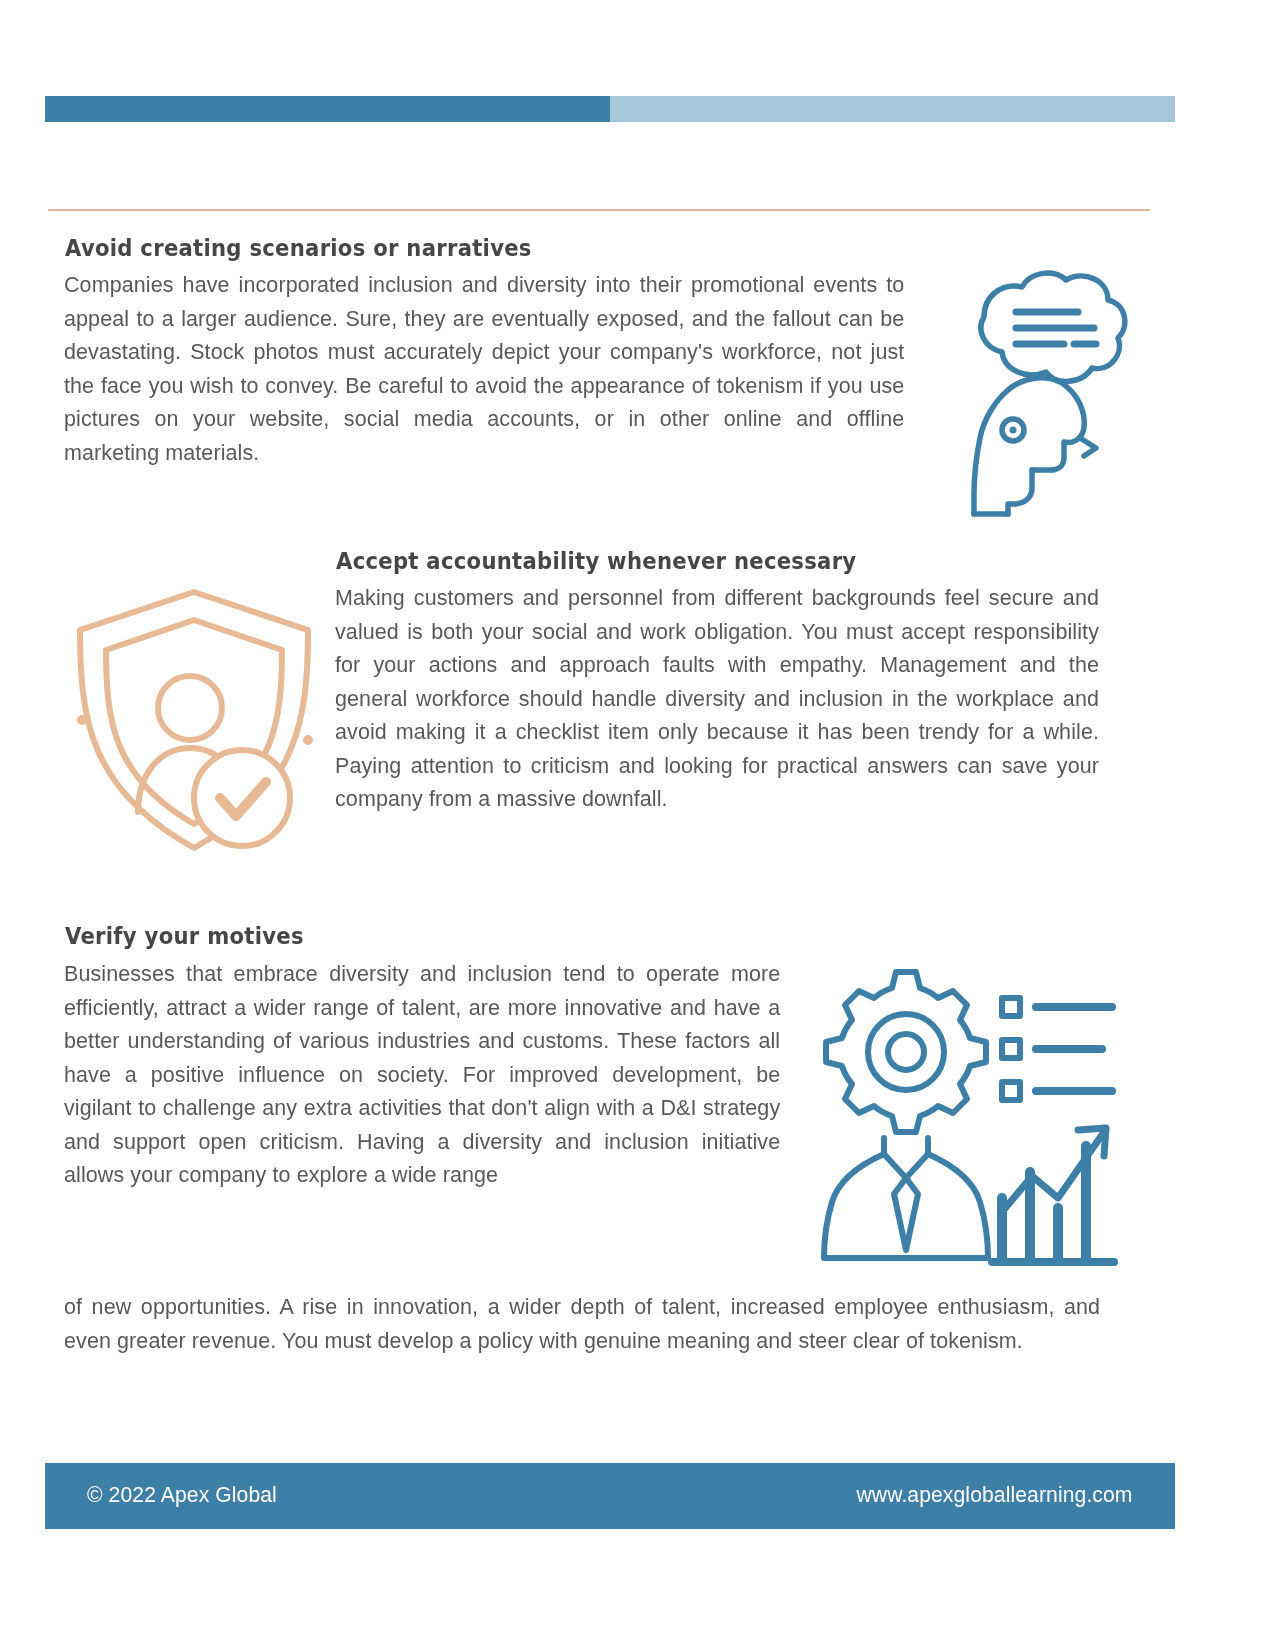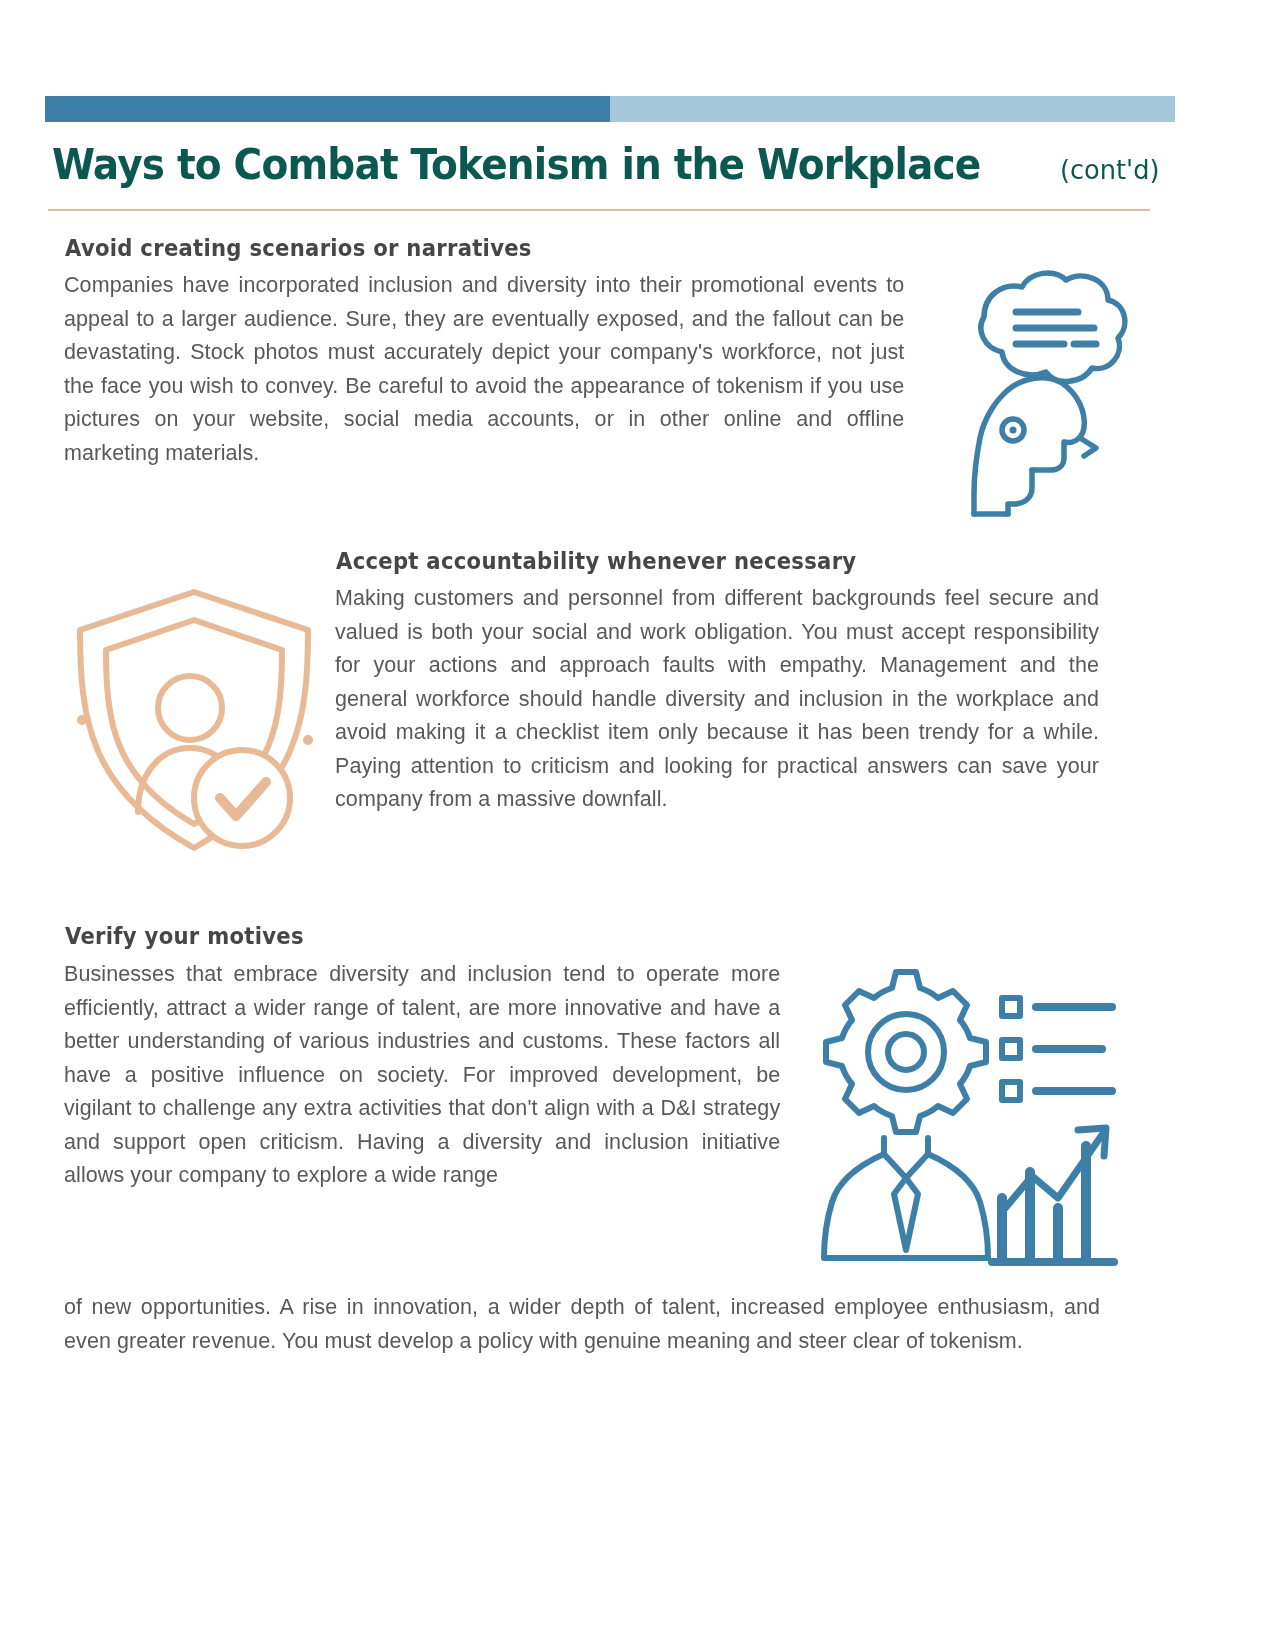--- a/index.html
+++ b/index.html
@@ -208,24 +208,20 @@
 </head>
 <body>
 
 <div class="page">
 
   <div class="topbars">
     <div class="topbar-dark"></div>
     <div class="topbar-light"></div>
   </div>
 
-  <div class="title-wrap">
-    <span class="title-main">Ways to Combat Tokenism in the Workplace</span>
-    <span class="title-cont">(cont'd)</span>
-  </div>
   <div class="title-rule"></div>
 
   <div class="sec-head sec1-head">Avoid creating scenarios or narratives</div>
   <div class="body-text sec1-body">Companies have incorporated inclusion and diversity into their promotional events to appeal to a larger audience. Sure, they are eventually exposed, and the fallout can be devastating. Stock photos must accurately depict your company's workforce, not just the face you wish to convey. Be careful to avoid the appearance of tokenism if you use pictures on your website, social media accounts, or in other online and offline marketing materials.</div>
 
   <div class="icon-head">
     <svg viewBox="0 0 220 265" width="220" height="265" fill="none" stroke="#3d7fa6" stroke-width="5.5" stroke-linecap="round" stroke-linejoin="round">
 
       <path d="M72 55 C72 34 90 20 110 25 C118 10 142 6 154 18 C172 8 196 18 196 38
                C214 42 218 64 206 76 C212 92 198 110 180 106
@@ -307,14 +303,18 @@
       <path d="M224 308 L224 222" stroke-width="10"></path>
       <path d="M252 308 L252 258" stroke-width="10"></path>
       <path d="M280 308 L280 196" stroke-width="10"></path>
       <path d="M186 312 H308" stroke-width="8"></path>
 
       <path d="M196 262 L226 226 L252 248 L298 182" stroke-width="7"></path>
       <path d="M272 180 L300 178 L298 206" stroke-width="7"></path>
     </svg>
   </div>
 
+  <div class="footer">
+    <span class="footer-left">© 2022 Apex Global</span>
+    <span class="footer-right">www.apexgloballearning.com</span>
+  </div>
 
 </div>
 
 </body></html>

